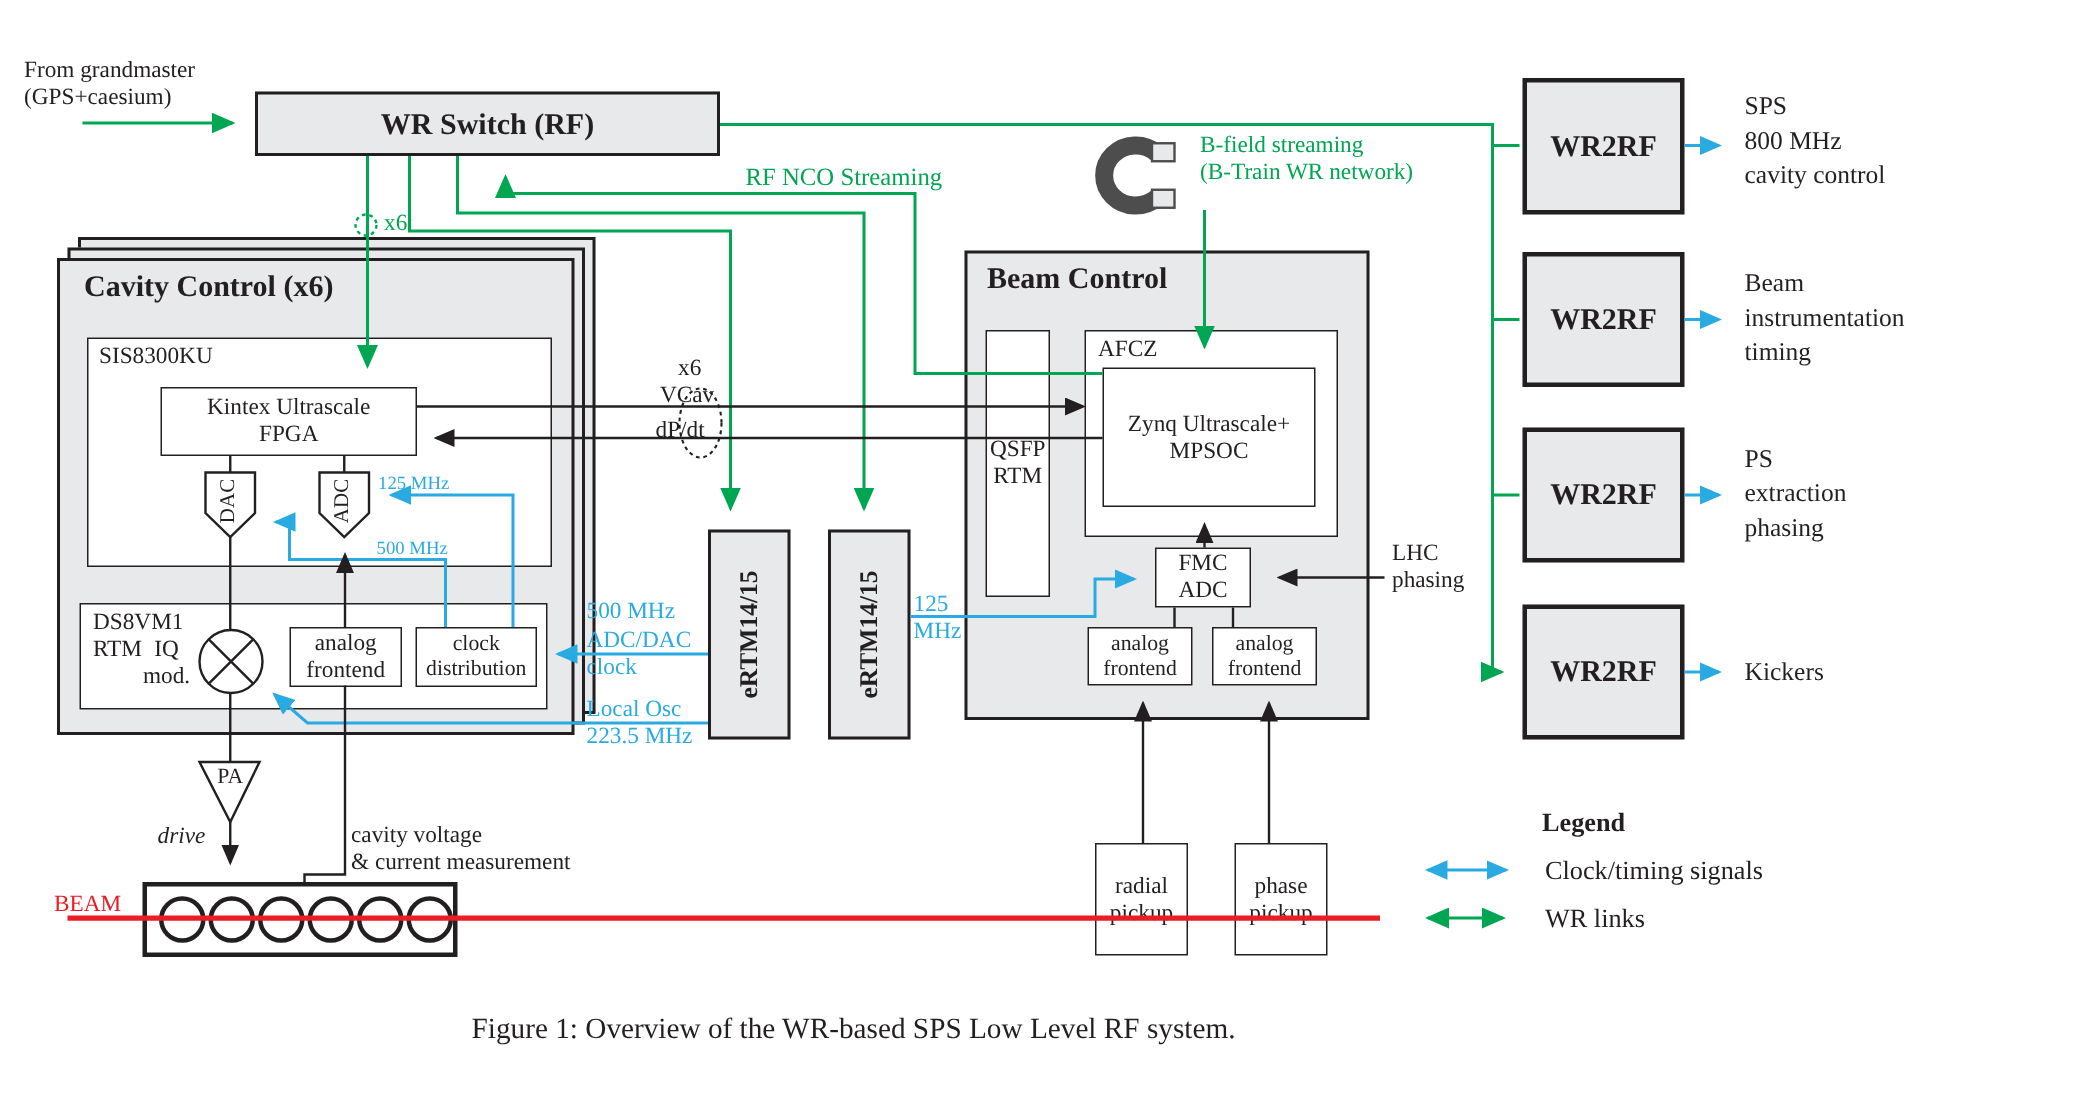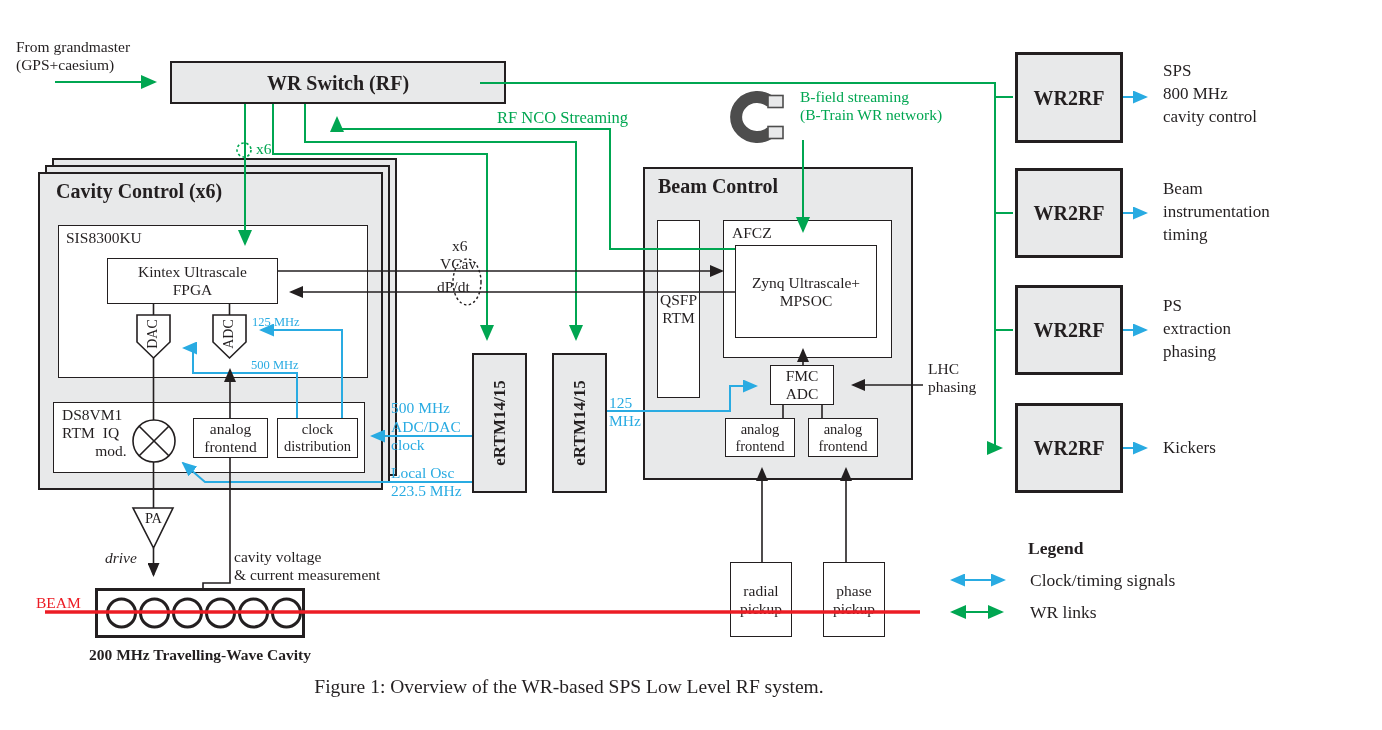--- a/index.html
+++ b/index.html
@@ -37,21 +37,21 @@
   .mk-k{fill:var(--ink);} .mk-g{fill:var(--green);} .mk-c{fill:var(--cyan);}
   .shape{fill:#fff;stroke:var(--ink);stroke-width:1.6;}
 </style>
 </head>
 <body>
 
 <div id="canvas">
 
   <div class="boxes abs" style="left:0;top:0;width:1382px;height:730px;">
 
-    <div class="box gray-thin flexc b t20" style="left:170px;top:61px;width:336px;height:43px;">
+    <div class="box gray-thin flexc b t20" style="left:170px;top:61px;width:310px;height:43px;">
       <span>WR Switch (RF)</span>
     </div>
 
     <div class="box gray-thin" style="left:52px;top:158px;width:345px;height:318px;"></div>
     <div class="box gray-thin" style="left:45px;top:165px;width:345px;height:318px;"></div>
     <div class="box gray-thin" style="left:38px;top:172px;width:345px;height:318px;"></div>
 
     <div class="box white" style="left:58px;top:225px;width:310px;height:153px;"></div>
 
     <div class="box white flexc t15 ml" style="left:107px;top:258px;width:171px;height:46px;">Kintex Ultrascale
@@ -228,21 +228,20 @@
   <div class="lbl flexc vrot b" style="left:509px;top:412px;width:141px;height:22px;font-size:17px;">eRTM14/15</div>
 
   <div class="lbl b t20" style="left:658px;top:175px;">Beam Control</div>
   <div class="lbl t15" style="left:732px;top:224px;">AFCZ</div>
 
   <div class="lbl flexc t14" style="left:139px;top:510px;width:29px;">PA</div>
   <div class="lbl t15" style="left:105px;top:549px;font-style:italic;">drive</div>
   <div class="lbl t15 ml" style="left:234px;top:548px;line-height:17.5px;">cavity voltage
 &amp; current measurement</div>
   <div class="lbl t15 red-t" style="left:36px;top:594px;">BEAM</div>
-  <div class="lbl b t15" style="left:75px;top:646px;width:250px;text-align:center;">200 MHz Travelling-Wave Cavity</div>
 
   <div class="lbl t17 ml" style="left:1163px;top:60px;">SPS
 800 MHz
 cavity control</div>
   <div class="lbl t17 ml" style="left:1163px;top:178px;">Beam
 instrumentation
 timing</div>
   <div class="lbl t17 ml" style="left:1163px;top:295px;">PS
 extraction
 phasing</div>

